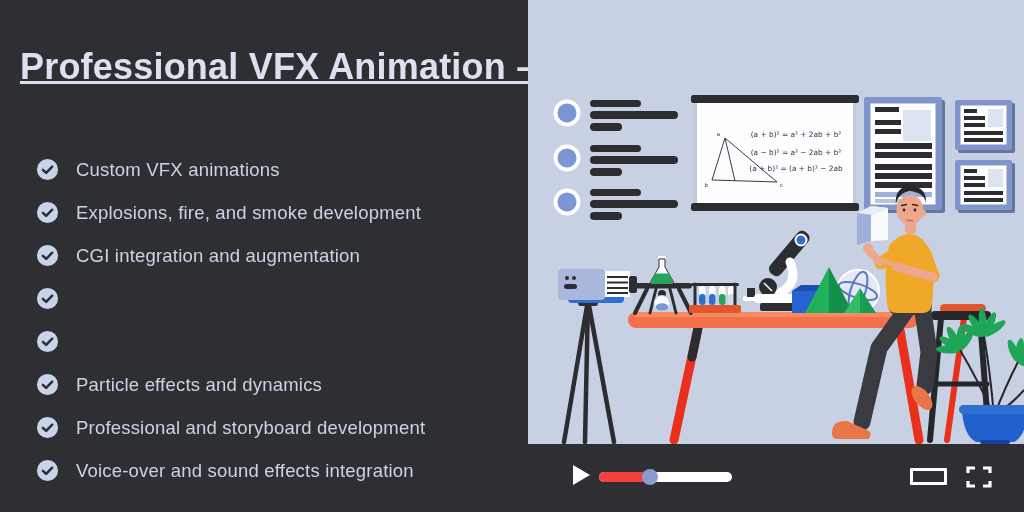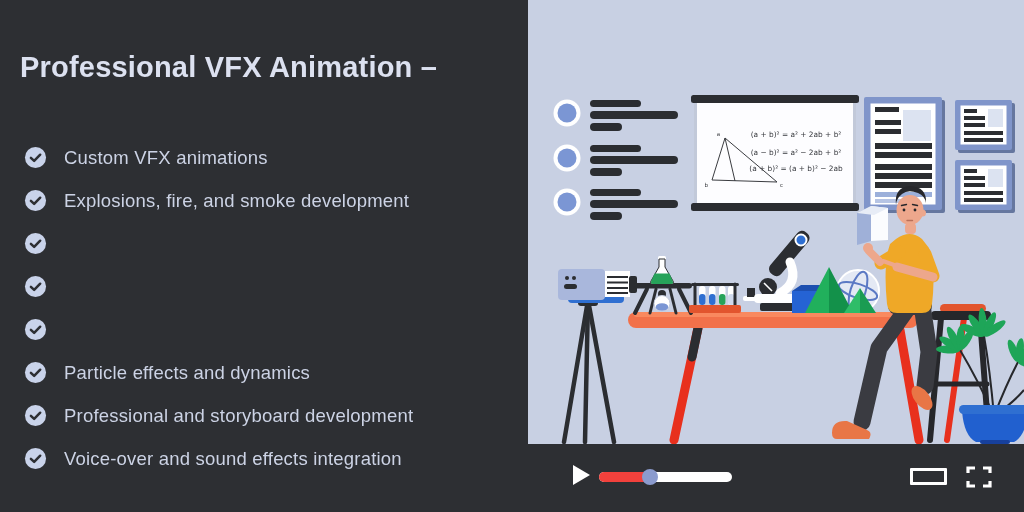--- a/index.html
+++ b/index.html
@@ -1,22 +1,22 @@
 <!DOCTYPE html>
 <html><head>
 <meta charset="utf-8">
 <style>
   html,body{margin:0;padding:0;background:#2d2f33;}
   .stage{position:relative;width:1024px;height:512px;background:#2d2f33;overflow:hidden;
          font-family:"Liberation Sans",sans-serif;}
   
   .left-panel{position:absolute;left:0;top:0;width:528px;height:512px;}
-  .title{position:absolute;left:20px;top:48px;margin:0;font-size:29px;line-height:38px;
-         font-weight:700;color:#dce1f0;letter-spacing:.2px;white-space:nowrap;}
-  .checklist{position:absolute;left:20px;top:132px;margin:4px;padding:0;list-style:none;}
+  .title{position:absolute;left:20px;top:48px;margin:0;font-size:36px;line-height:38px;
+         font-weight:700;color:#dce1f0;letter-spacing:.2px;white-space:nowrap;text-decoration:underline;}
+  .checklist{position:absolute;left:20px;top:132px;margin:16px;padding:0;list-style:none;}
   .check-item{display:flex;align-items:center;height:43px;}
   .check-icon{width:23px;height:23px;margin-right:17px;flex:none;display:block;}
   .check-text{font-size:18.5px;color:#ccd3e5;letter-spacing:.2px;white-space:nowrap;}
   
   .illustration{position:absolute;left:528px;top:0;width:496px;height:444px;background:#c8d0e3;text-decoration:underline;}
   .illustration svg{display:block;}
   
   .player-bar{position:absolute;left:528px;top:444px;width:496px;height:68px;}
   .play{position:absolute;left:45px;top:21px;width:0;height:0;
         border-top:10px solid transparent;border-bottom:10px solid transparent;
@@ -53,20 +53,21 @@
             <circle cx="12" cy="12" r="11" fill="#c9d3ea"></circle>
             <path d="M7.2,12.3 L10.6,15.6 L16.9,9.1" stroke="#2d2f33" stroke-width="2.6" fill="none" stroke-linecap="round" stroke-linejoin="round"></path>
           </svg>
         <span class="check-text">Explosions, fire, and smoke development</span>
       </li>
       <li class="check-item">
         <svg class="check-icon" viewBox="0 0 24 24">
             <circle cx="12" cy="12" r="11" fill="#c9d3ea"></circle>
             <path d="M7.2,12.3 L10.6,15.6 L16.9,9.1" stroke="#2d2f33" stroke-width="2.6" fill="none" stroke-linecap="round" stroke-linejoin="round"></path>
           </svg>
+        <span class="check-text">CGI integration and augmentation</span>
       </li>
       <li class="check-item">
         <svg class="check-icon" viewBox="0 0 24 24">
             <circle cx="12" cy="12" r="11" fill="#c9d3ea"></circle>
             <path d="M7.2,12.3 L10.6,15.6 L16.9,9.1" stroke="#2d2f33" stroke-width="2.6" fill="none" stroke-linecap="round" stroke-linejoin="round"></path>
           </svg>
       </li>
       <li class="check-item">
         <svg class="check-icon" viewBox="0 0 24 24">
             <circle cx="12" cy="12" r="11" fill="#c9d3ea"></circle>

